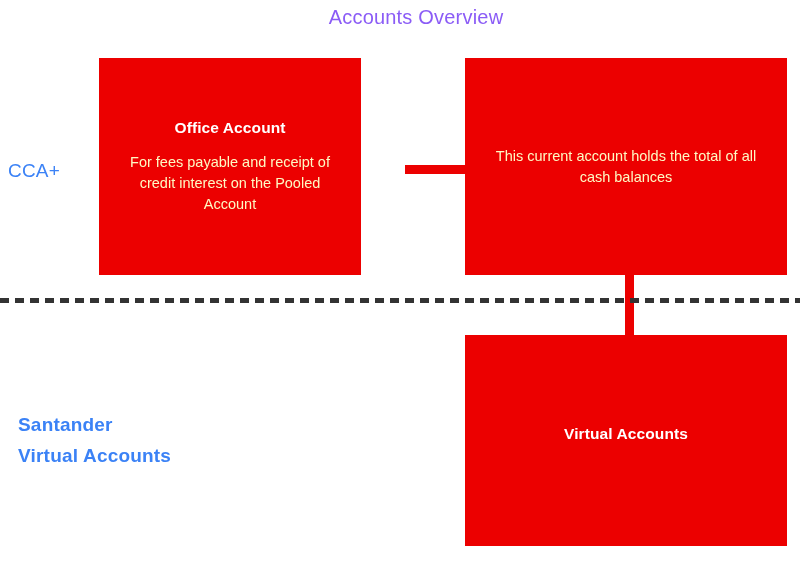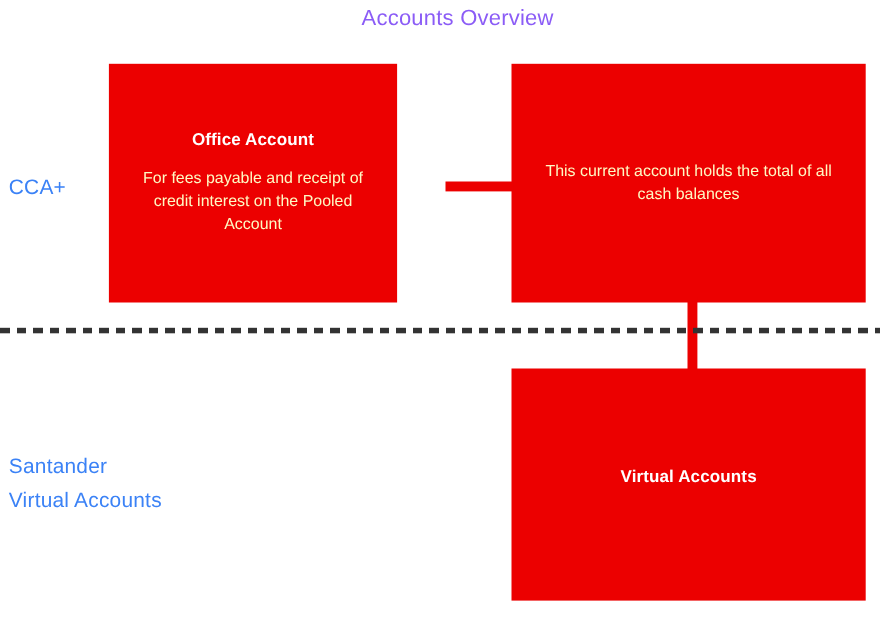--- a/index.html
+++ b/index.html
@@ -127,24 +127,25 @@
     font-weight: 400;
     line-height: 31px;
     letter-spacing: 0.2px;
   }
   #label-cca-plus {
     left: 8px;
     top: 155px;
     width: 70px;
   }
   #label-santander-virtual-accounts {
-    left: 8px;
+    left: 18px;
     top: 409px;
     width: 230px;
     white-space: pre-line;
+    font-weight: bold;
   }
 </style>
 </head>
 <body>
 
 <div id="canvas">
 
   <div id="page-title">Accounts Overview</div>
 
   <div id="box-office-account" class="node-box">

